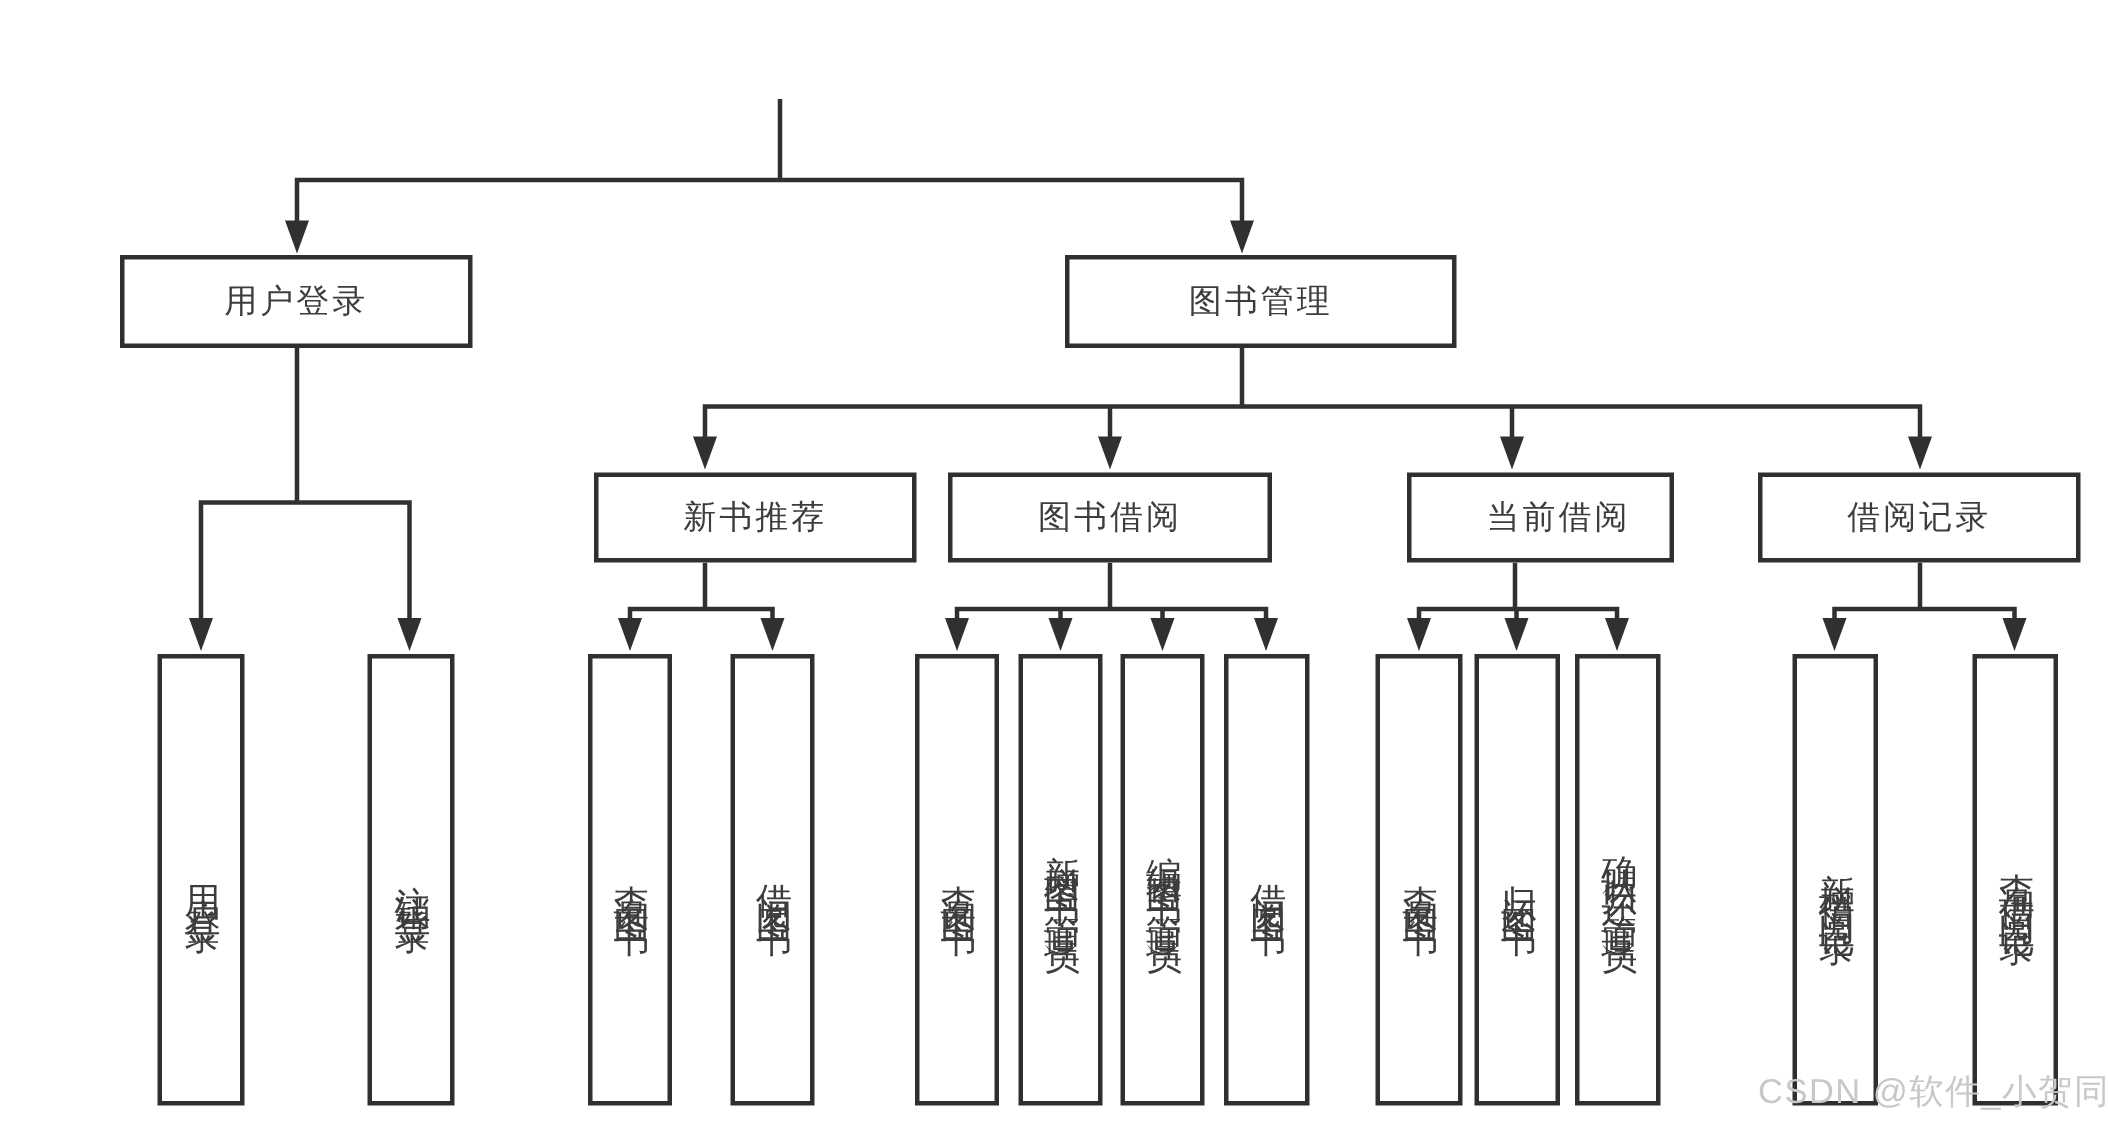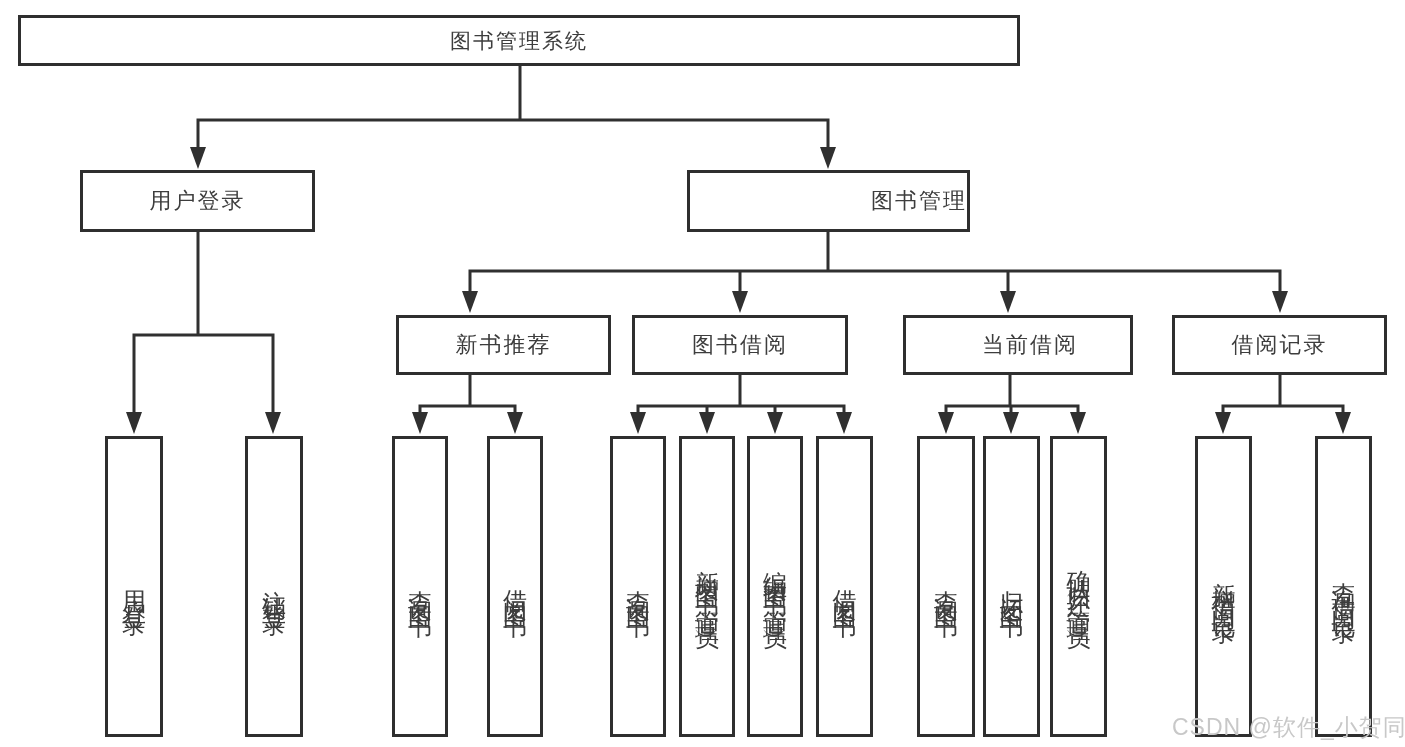--- a/index.html
+++ b/index.html
@@ -102,38 +102,35 @@
     <path d="M1010 375 V406 M944.5 406 H1079.5 M946 406 V416 M1011 406 V416 M1078 406 V416" stroke="#303030" stroke-width="3" fill="none"></path>
     <polygon points="938,412 954,412 946,434" fill="#303030"></polygon>
     <polygon points="1003,412 1019,412 1011,434" fill="#303030"></polygon>
     <polygon points="1070,412 1086,412 1078,434" fill="#303030"></polygon>
 
     <path d="M1280 375 V406 M1221.5 406 H1344.5 M1223 406 V416 M1343 406 V416" stroke="#303030" stroke-width="3" fill="none"></path>
     <polygon points="1215,412 1231,412 1223,434" fill="#303030"></polygon>
     <polygon points="1335,412 1351,412 1343,434" fill="#303030"></polygon>
   </svg>
 
-  <div class="node h root">
-    <span>图书管理系统</span>
-  </div>
 
   <div class="node h lvl2" style="left:80px; width:235px;">
     <span>用户登录</span>
   </div>
-  <div class="node h lvl2" style="left:687px; width:283px;justify-content:flex-end;">
+  <div class="node h lvl2" style="left:710px; width:261px;">
     <span>图书管理</span>
   </div>
 
   <div class="node h lvl3" style="left:362px; width:215px;margin-left:34px;">
     <span>新书推荐</span>
   </div>
   <div class="node h lvl3" style="left:632px; width:216px;font-family:Liberation Serif, serif;">
     <span>图书借阅</span>
   </div>
-  <div class="node h lvl3" style="left:903px; width:230px;padding-left:24px;">
+  <div class="node h lvl3" style="left:938px; width:178px;padding-left:24px;">
     <span>当前借阅</span>
   </div>
   <div class="node h lvl3" style="left:1172px; width:215px;">
     <span>借阅记录</span>
   </div>
 
   <div class="node leaf" style="left:105px; width:58px;">
     <span class="vtext">用户登录</span>
   </div>
   <div class="node leaf" style="left:245px; width:58px;">

